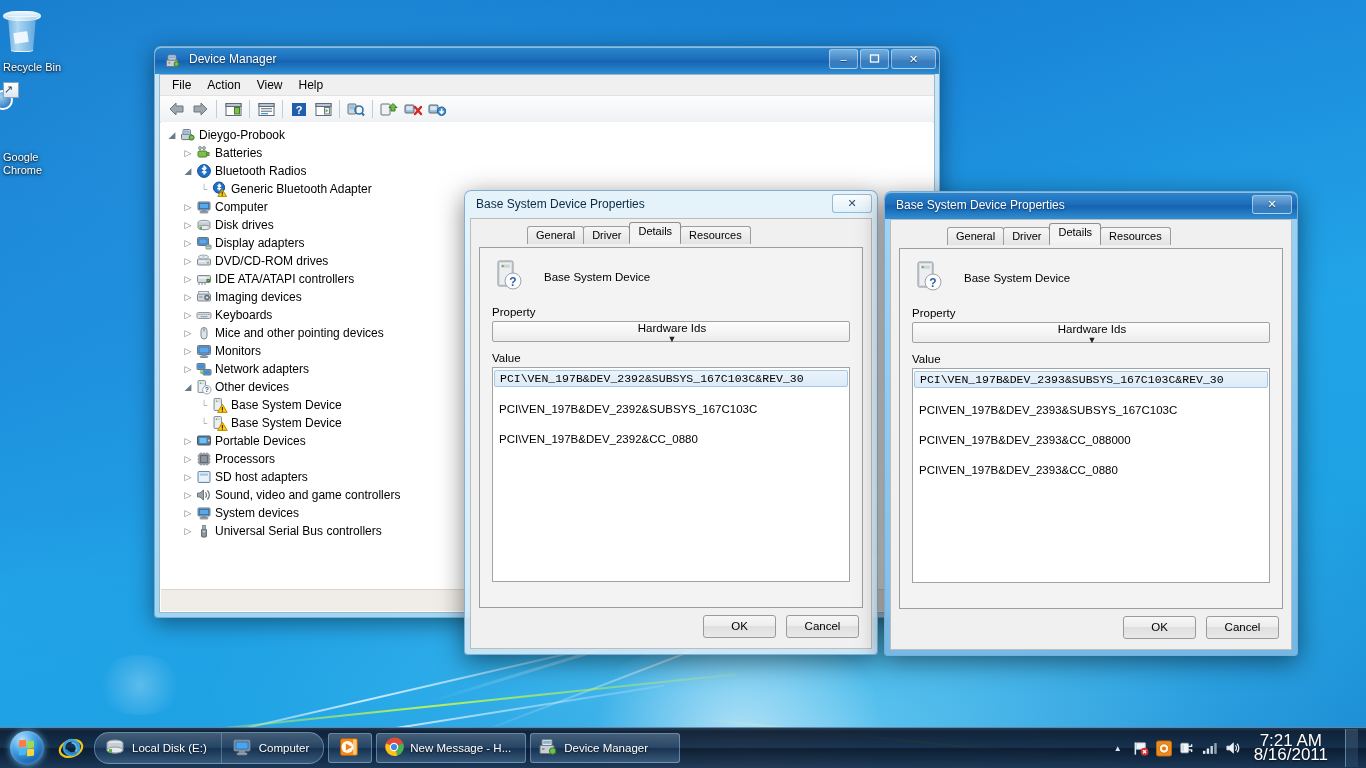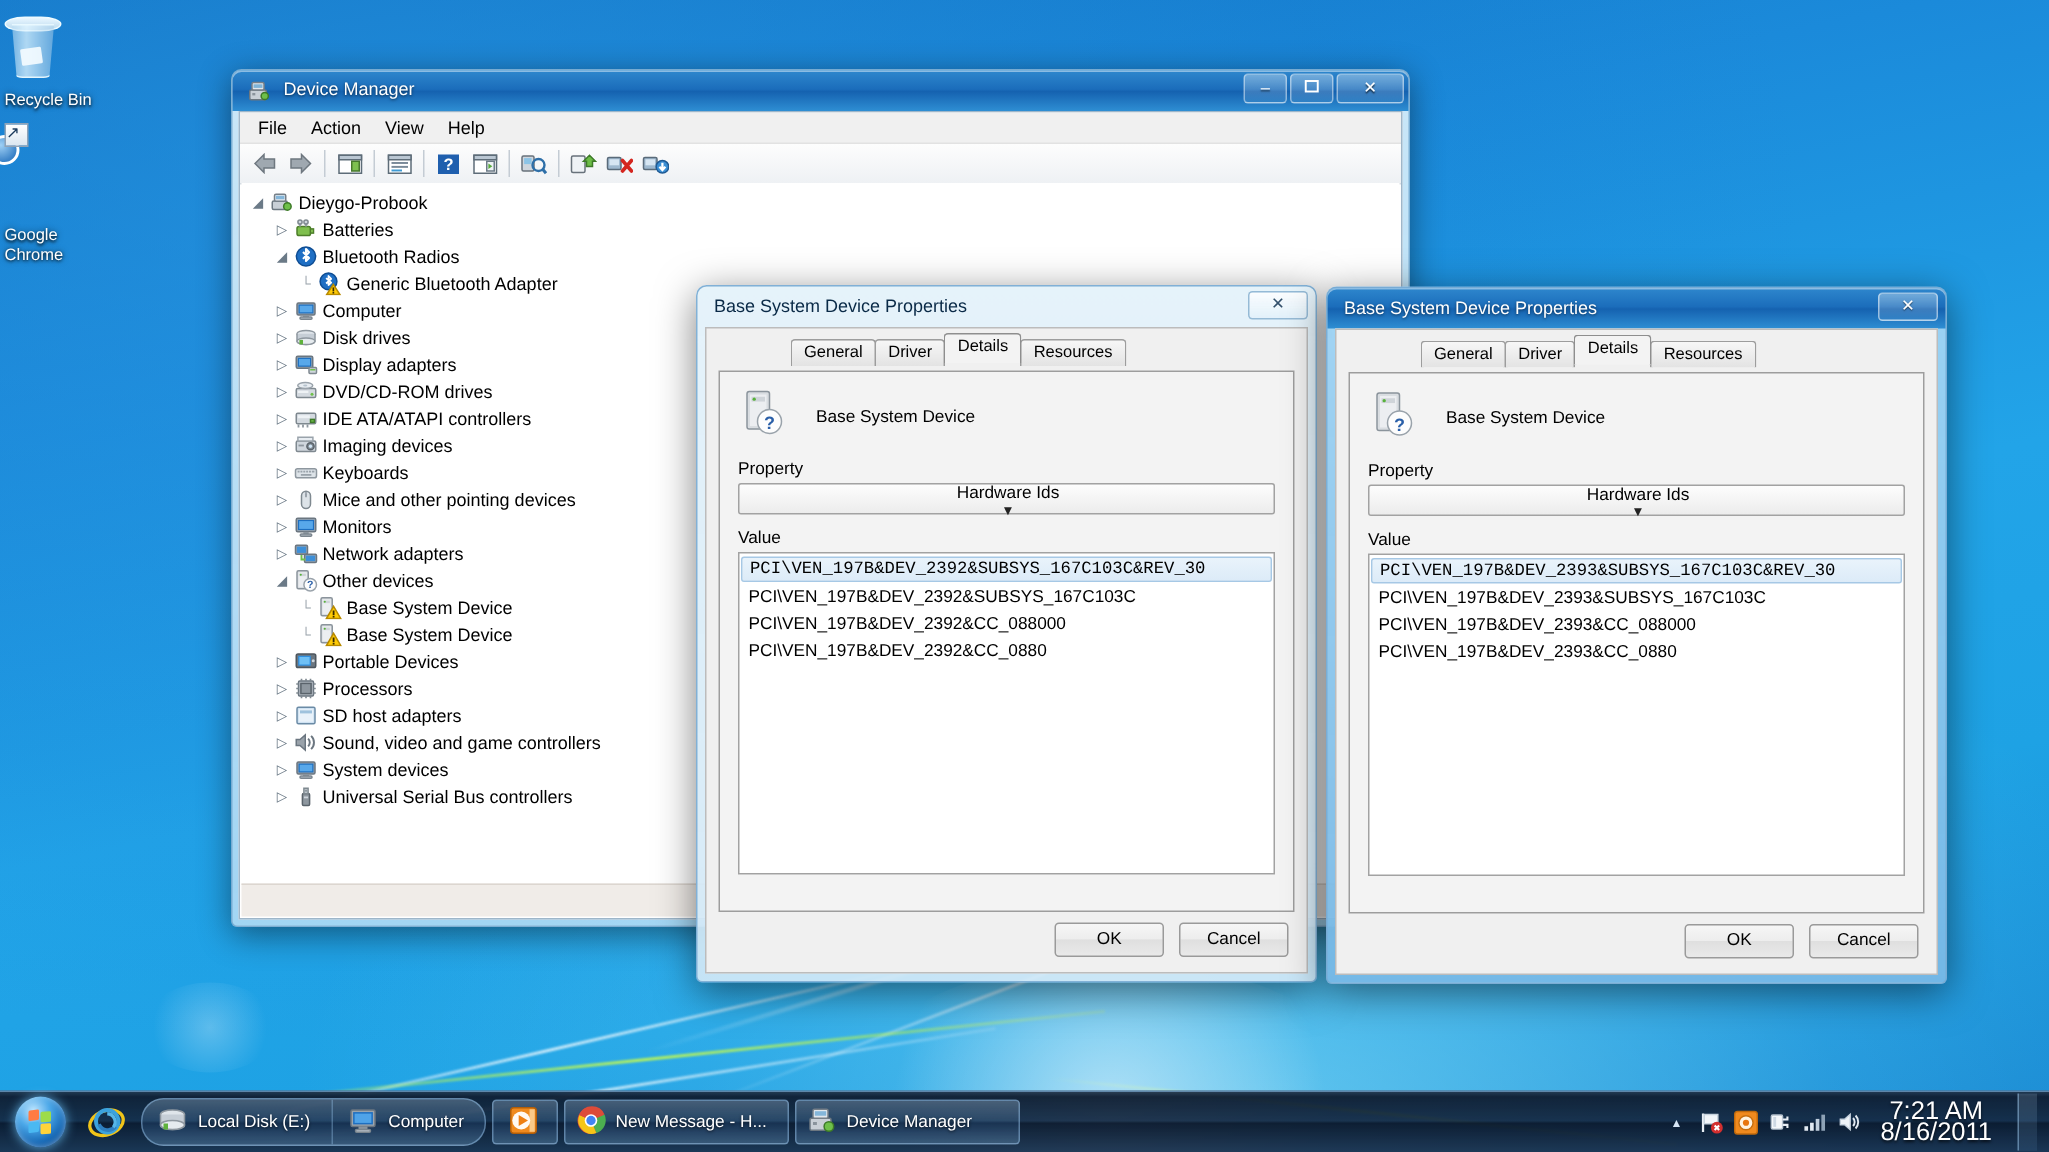--- a/index.html
+++ b/index.html
@@ -249,21 +249,21 @@
     display: flex; align-items: center; justify-content: space-between;
     padding: 0 4px 0 6px; font-size: 11.5px; color: #000;
     box-sizing: border-box;
     flex-direction: column;
   }
   .combo .caret { font-size: 9px; color: #222; }
   .valuelist {
     margin: 0 12px; background: #fff; border: 1px solid #a2a2a2;
     padding: 2px 0 0 0; box-sizing: border-box; overflow: hidden;
   }
-  .valuelist .vrow { font-size: 11.5px; padding: 4px 4px 2px 6px; color: #000; white-space: nowrap; }
+  .valuelist .vrow { font-size: 11.5px; padding: 16px 4px 2px 6px; color: #000; white-space: nowrap; }
   .valuelist .vrow.sel {
     background: linear-gradient(to bottom, #e9f3fb, #dcebf8);
     border: 1px solid #a6c8e5; border-radius: 2px; margin: 0 1px;
     padding: 1px 3px 1px 5px;
     font-family: Liberation Mono, monospace;
   }
   .dlgbtns { position: absolute; right: 12px; bottom: 10px; display: flex; gap: 10px; }
   .btn {
     width: 73px; height: 23px;
     background: linear-gradient(to bottom, #f6f6f6 0%, #ededed 48%, #dfdfdf 50%, #e9e9e9 100%);
@@ -807,21 +807,20 @@
         </div>
         <div class="fieldlabel">Property</div>
         <div class="combo">
           <span>Hardware Ids</span>
           <span class="caret">▼</span>
         </div>
         <div class="fieldlabel">Value</div>
         <div class="valuelist" id="dlg1-values" style="height:215px;">
             <div class="vrow sel">PCI\VEN_197B&amp;DEV_2392&amp;SUBSYS_167C103C&amp;REV_30</div>
             <div class="vrow">PCI\VEN_197B&amp;DEV_2392&amp;SUBSYS_167C103C</div>
-            <div class="vrow">PCI\VEN_197B&amp;DEV_2392&amp;CC_088000</div>
             <div class="vrow">PCI\VEN_197B&amp;DEV_2392&amp;CC_0880</div>
           </div>
       </div>
 
       <div class="dlgbtns">
         <div class="btn">OK</div>
         <div class="btn">Cancel</div>
       </div>
     </div>
   </div>

